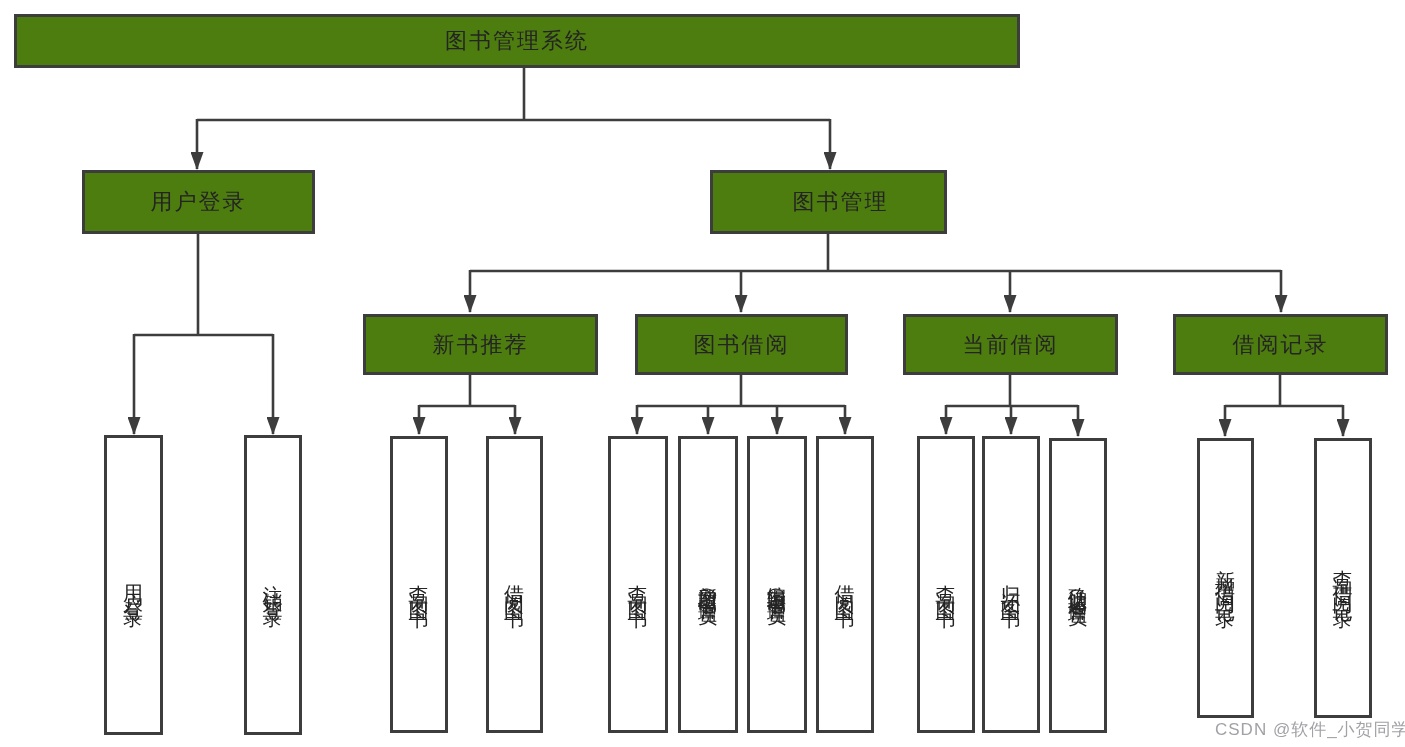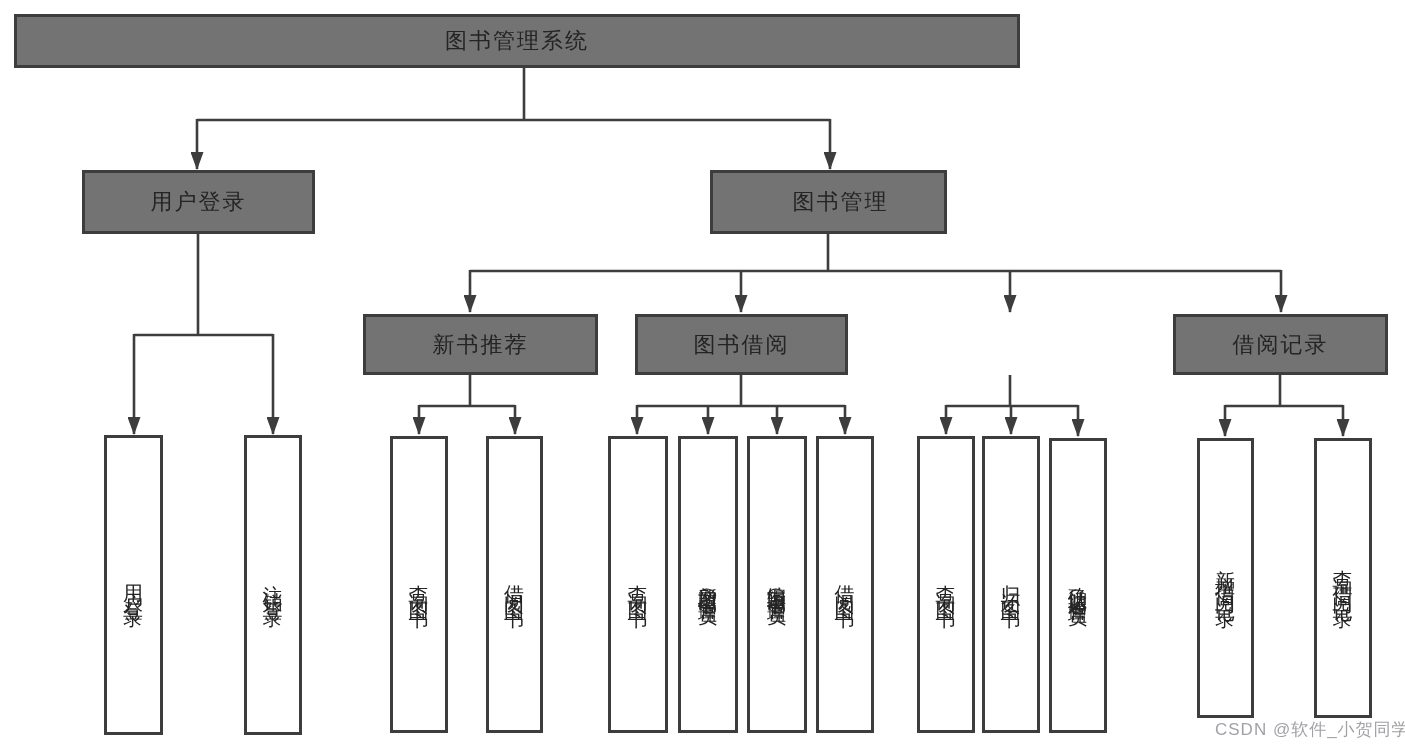--- a/index.html
+++ b/index.html
@@ -19,21 +19,21 @@
   svg.connectors {
     position: absolute;
     left: 0; top: 0;
     width: 1405px;
     height: 747px;
   }
   .node {
     position: absolute;
     box-sizing: border-box;
     border: 3px solid #3d3d3d;
-    background: #737373;
+    background: #4d7c0f;
     display: flex;
     align-items: center;
     justify-content: center;
     font-size: 22px;
     letter-spacing: 2px;
     color: #242424;
     white-space: nowrap;
   }
   .node.root {
     font-size: 22px;
@@ -116,20 +116,21 @@
     </g>
   </svg>
 
   <div class="node root" style="left:14px; top:14px; width:1006px; height:54px;">图书管理系统</div>
 
   <div class="node" style="left:82px; top:170px; width:233px; height:64px;">用户登录</div>
   <div class="node" style="left:710px; top:170px; width:237px; height:64px;padding-left:24px;">图书管理</div>
 
   <div class="node" style="left:363px; top:314px; width:235px; height:61px;">新书推荐</div>
   <div class="node" style="left:635px; top:314px; width:213px; height:61px;">图书借阅</div>
+  <div class="node" style="left:903px; top:314px; width:215px; height:61px;">当前借阅</div>
   <div class="node" style="left:1173px; top:314px; width:215px; height:61px;">借阅记录</div>
 
   <div class="vnode" style="left:104px; top:435px; width:59px; height:300px;">用户登录</div>
   <div class="vnode" style="left:244px; top:435px; width:58px; height:300px;">注销登录</div>
 
   <div class="vnode" style="left:390px; top:436px; width:58px; height:297px;">查询图书</div>
   <div class="vnode" style="left:486px; top:436px; width:57px; height:297px;">借阅图书</div>
 
   <div class="vnode" style="left:608px; top:436px; width:60px; height:297px;">查询图书</div>
   <div class="vnode tight" style="left:678px; top:436px; width:60px; height:297px;">新增图书（管理员）</div>

